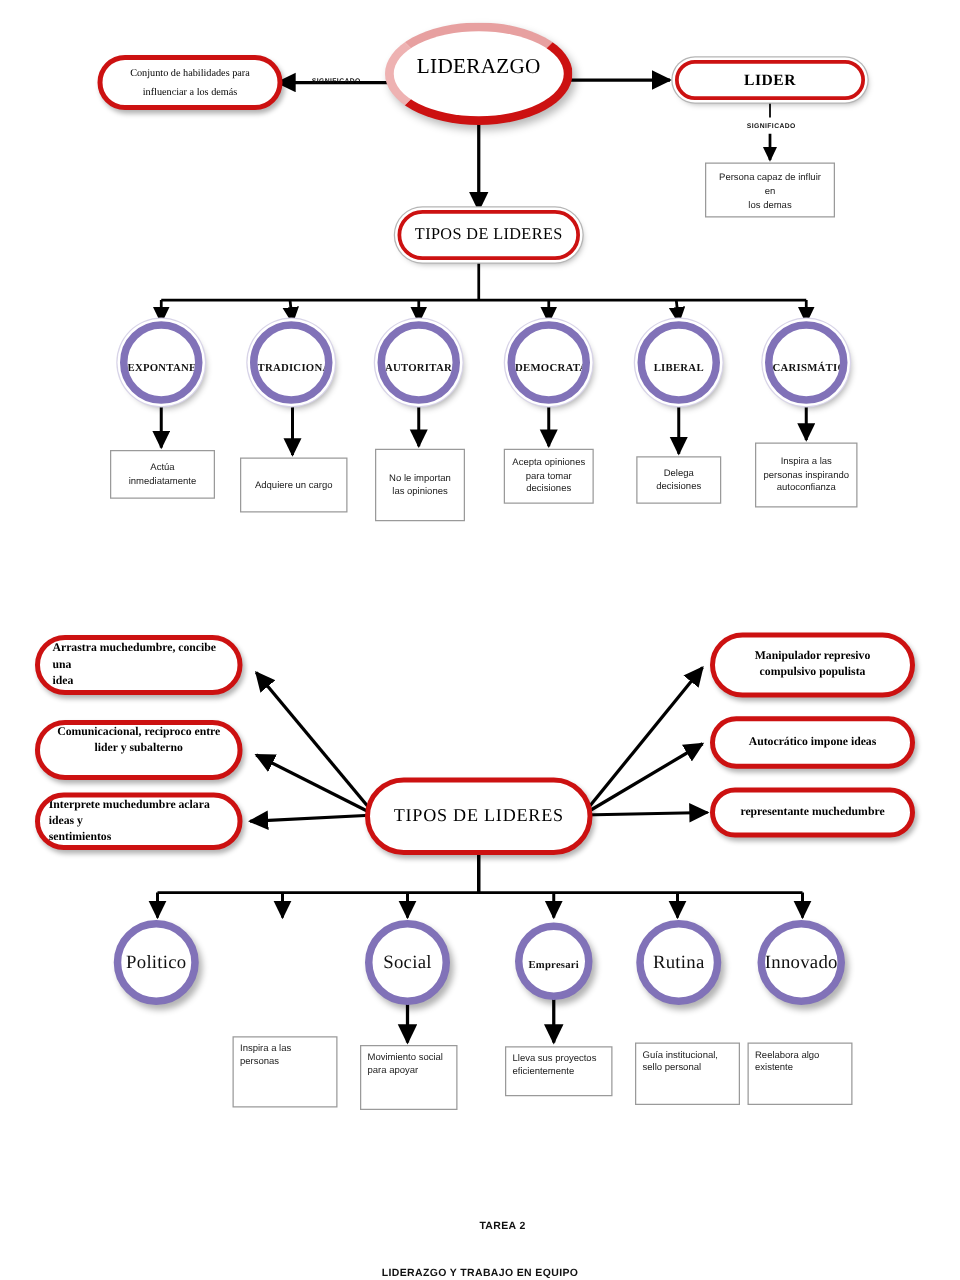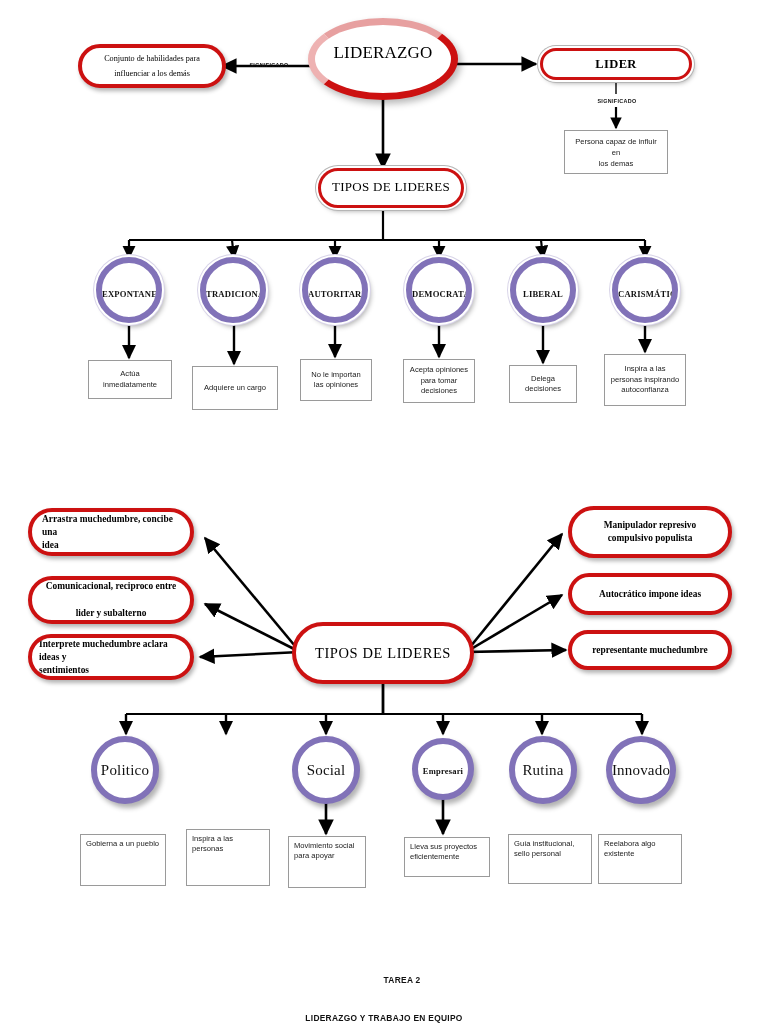--- a/index.html
+++ b/index.html
@@ -203,21 +203,21 @@
   <div class="node circle-purple t-circ clip" style="left:612px;top:257px;width:66px;height:66px;padding-top:26px;">
     <span>CARISMÁTICO</span>
   </div>
 
   <div class="node box-grey-c t-boxc" style="left:88px;top:360px;width:84px;height:39px;flex-direction:column;justify-content:center;">
     <span>Actúa inmediatamente</span>
   </div>
   <div class="node box-grey-c t-boxc" style="left:192px;top:366px;width:86px;height:44px;flex-direction:column;justify-content:center;">
     <span>Adquiere un cargo</span>
   </div>
-  <div class="node box-grey-c t-boxc" style="left:300px;top:359px;width:72px;height:42px;flex-direction:column;justify-content:center;">
+  <div class="node box-grey-c t-boxc" style="left:300px;top:359px;width:72px;height:58px;flex-direction:column;justify-content:center;">
     <span>No le importan las opiniones</span>
   </div>
   <div class="node box-grey-c t-boxc" style="left:403px;top:359px;width:72px;height:44px;flex-direction:column;justify-content:center;">
     <span>Acepta opiniones para tomar decisiones</span>
   </div>
   <div class="node box-grey-c t-boxc" style="left:509px;top:365px;width:68px;height:38px;flex-direction:column;justify-content:center;">
     <span>Delega decisiones</span>
   </div>
   <div class="node box-grey-c t-boxc" style="left:604px;top:354px;width:82px;height:52px;flex-direction:column;justify-content:center;">
     <span>Inspira a las personas inspirando autoconfianza</span>
@@ -226,21 +226,21 @@
   <div class="node pill t-tipos2" style="left:292px;top:622px;width:182px;height:62px;">
     <span>TIPOS DE LIDERES</span>
   </div>
 
   <div class="node pill t-pillb" style="left:28px;top:508px;width:166px;height:48px;flex-direction:column;
               align-items:flex-start;justify-content:center;padding:0 10px;text-align:left;">
     <span>Arrastra muchedumbre, concibe una</span>
     <span>idea</span>
   </div>
   <div class="node pill t-pillb" style="left:28px;top:576px;width:166px;height:48px;flex-direction:column;
-              align-items:center;justify-content:space-between;padding:0 8px;">
+              align-items:center;justify-content:flex-start;padding:0 8px;">
     <span>Comunicacional, reciproco entre</span>
     <span>lider y subalterno</span>
   </div>
   <div class="node pill t-pillb" style="left:28px;top:634px;width:166px;height:46px;flex-direction:column;
               align-items:flex-start;justify-content:center;padding:0 7px;text-align:left;">
     <span>Interprete muchedumbre aclara ideas y</span>
     <span>sentimientos</span>
   </div>
 
   <div class="node pill t-pillb" style="left:568px;top:506px;width:164px;height:52px;flex-direction:column;justify-content:center;">
@@ -263,23 +263,20 @@
   <div class="node circle-plain t-circ-s clip" style="left:412px;top:738px;width:62px;height:62px;padding-top:22px;">
     <span>Empresari</span>
   </div>
   <div class="node circle-plain t-circ-b" style="left:509px;top:736px;width:68px;height:68px;">
     <span>Rutina</span>
   </div>
   <div class="node circle-plain t-circ-b" style="left:606px;top:736px;width:70px;height:68px;">
     <span>Innovado</span>
   </div>
 
-  <div class="node box-grey t-box" style="left:80px;top:834px;width:86px;height:52px;">
-    <span>Gobierna a un pueblo</span>
-  </div>
   <div class="node box-grey t-box" style="left:186px;top:829px;width:84px;height:57px;">
     <span>Inspira a las personas</span>
   </div>
   <div class="node box-grey t-box" style="left:288px;top:836px;width:78px;height:52px;">
     <span>Movimiento social para apoyar</span>
   </div>
   <div class="node box-grey t-box" style="left:404px;top:837px;width:86px;height:40px;">
     <span>Lleva sus proyectos eficientemente</span>
   </div>
   <div class="node box-grey t-box" style="left:508px;top:834px;width:84px;height:50px;">

